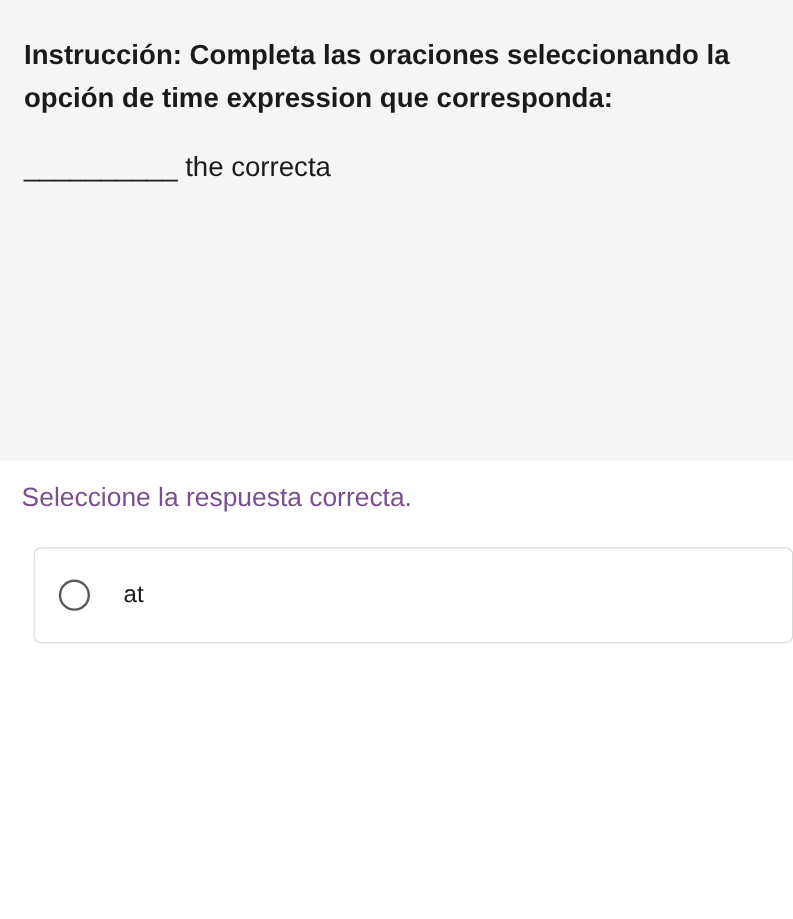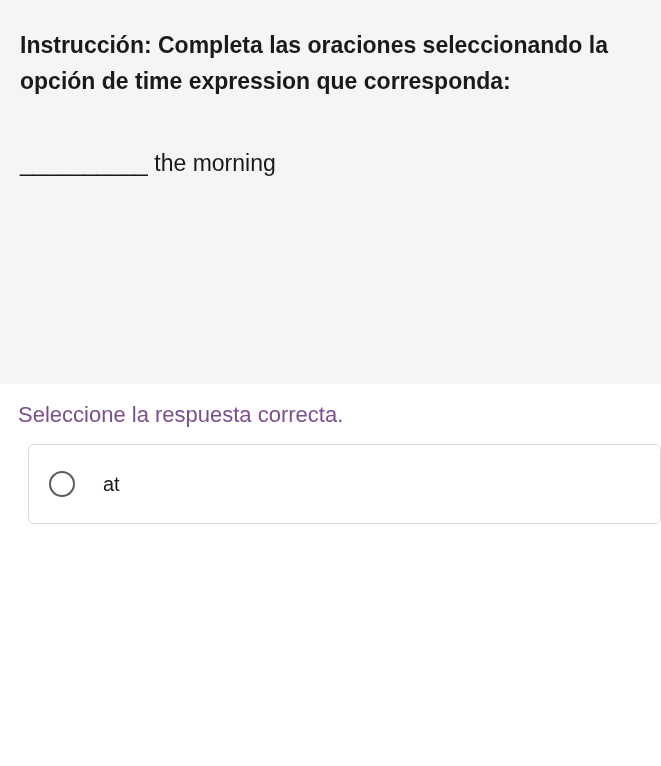--- a/index.html
+++ b/index.html
@@ -15,32 +15,32 @@
     .question-panel {
       background: #f5f5f5;
       padding: 28px 20px 40px 20px;
       min-height: 384px;
     }
     .instruction {
       font-size: 23px;
       font-weight: 600;
       color: #1a1a1a;
       line-height: 1.55;
-      margin-bottom: 48px;
+      margin-bottom: 24px;
     }
     .fill-blank {
       font-size: 23px;
       color: #1a1a1a;
       line-height: 1.4;
     }
     .prompt {
       font-size: 22px;
       color: #7a4f8f;
       padding: 18px 18px 0 18px;
-      margin-bottom: 16px;
+      margin-bottom: 28px;
     }
     .options {
       padding: 0 0 4px 28px;
     }
     .option {
       display: flex;
       align-items: center;
       border: 1px solid #d9d9d9;
       border-radius: 6px;
       padding: 26px 20px;
@@ -59,21 +59,21 @@
     .option-label {
       font-size: 20px;
       color: #1a1a1a;
     }
   </style>
 </head>
 <body>
 
 <div class="question-panel">
   <div class="instruction">Instrucción: Completa las oraciones seleccionando la opción de time expression que corresponda:</div>
-  <div class="fill-blank">__________ the morning</div>
+  <div class="fill-blank">__________ the correcta</div>
 </div>
 
 <div class="prompt">Seleccione la respuesta correcta.</div>
 
 <div class="options">
   <div class="option">
     <div class="radio"></div>
     <span class="option-label">at</span>
   </div>
 </div>

